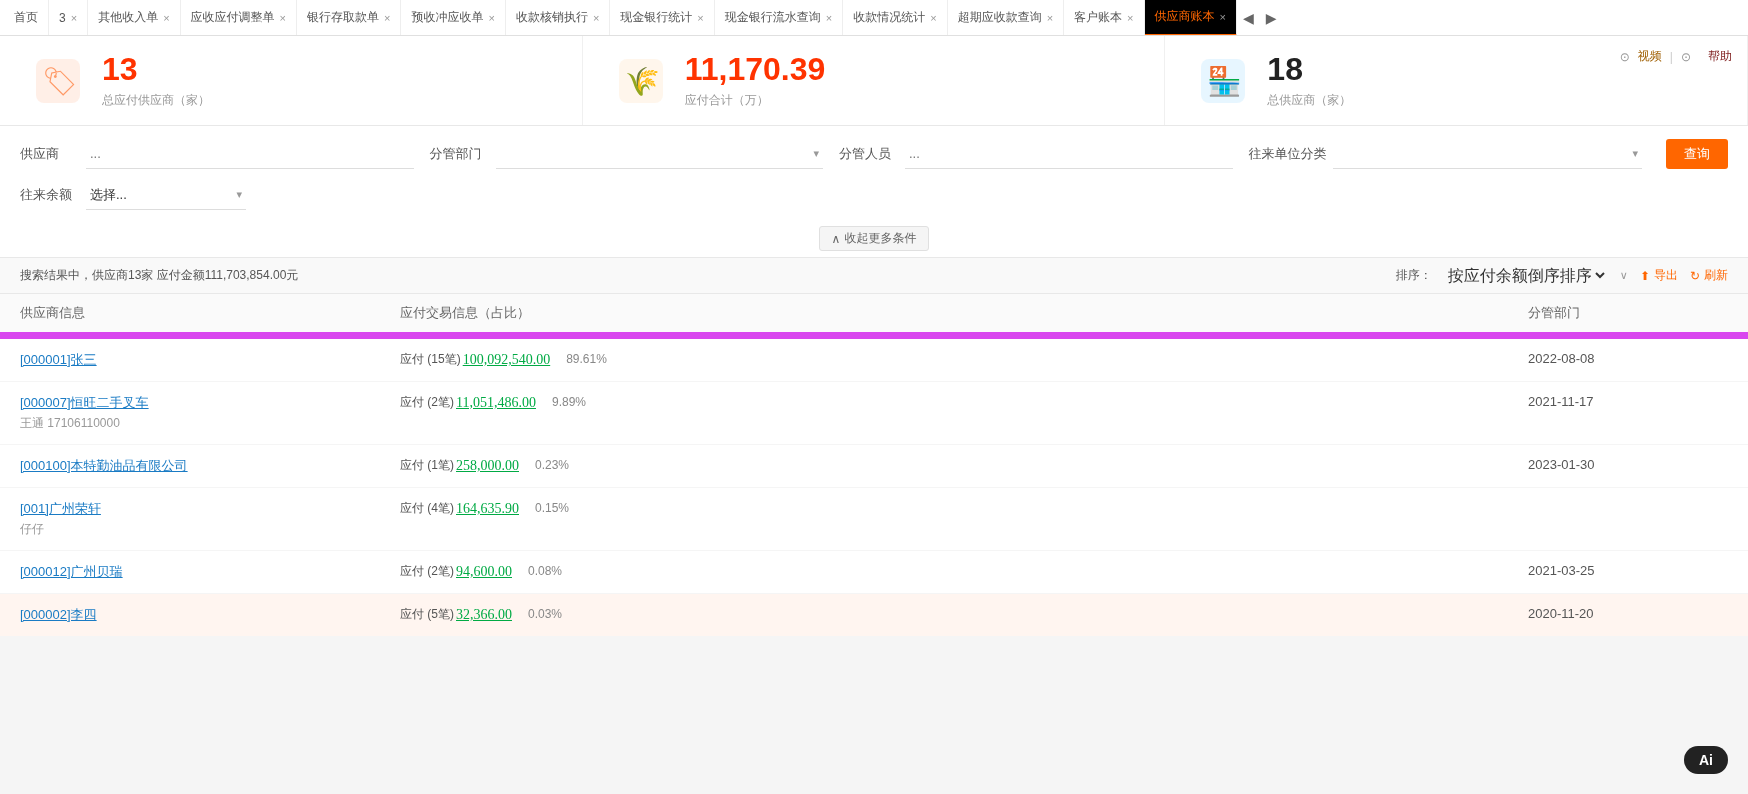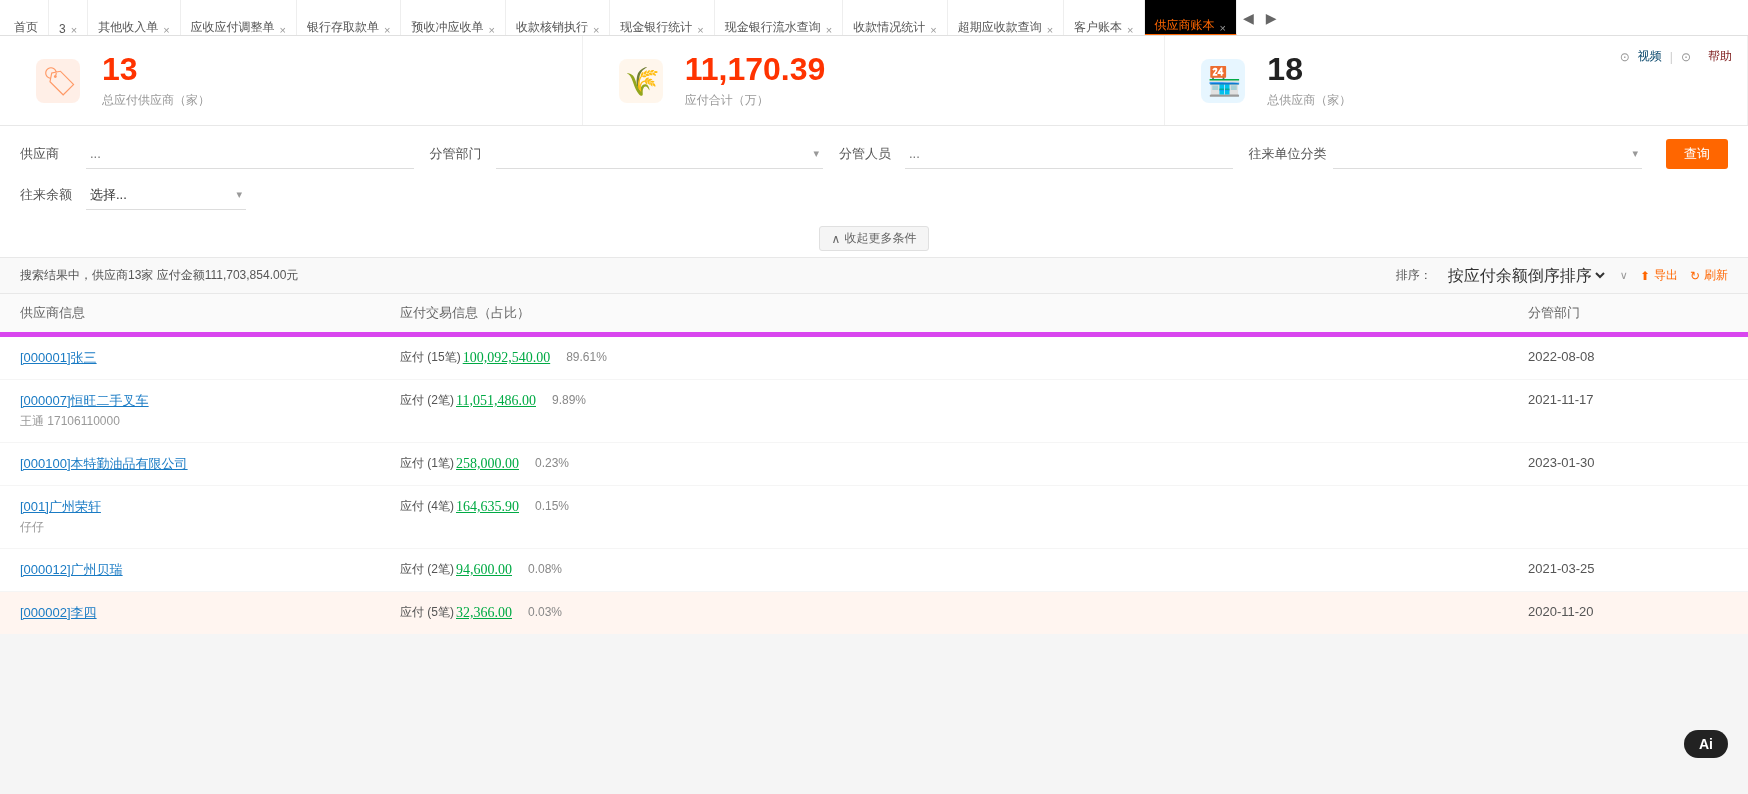--- a/index.html
+++ b/index.html
@@ -10,21 +10,21 @@
       display: flex;
       align-items: center;
       background: #fff;
       border-bottom: 1px solid #e0e0e0;
       height: 36px;
       padding: 0 4px;
       overflow: hidden;
     }
     .nav-tab {
       display: inline-flex;
-      align-items: flex-end;
+      align-items: center;
       padding: 0 10px;
       height: 36px;
       font-size: 12px;
       color: #555;
       cursor: pointer;
       white-space: nowrap;
       border-right: 1px solid #eee;
       flex-shrink: 0;
     }
     .nav-tab.active {
@@ -226,21 +226,21 @@
     }
 
     
     .data-table {
       background: #fff;
       width: 100%;
     }
     .table-header {
       display: flex;
       padding: 10px 20px;
-      border-bottom: 5px solid #d946ef;
+      border-bottom: 7px solid #d946ef;
       font-size: 13px;
       color: #666;
       background: #fafafa;
     }
     .col-supplier { flex: 0 0 380px; }
     .col-payable { flex: 1; }
     .col-lastpay { flex: 0 0 200px; }
 
     .table-row {
       display: flex;
@@ -392,21 +392,21 @@
       </svg>
     </div>
     <div class="stat-text">
       <div class="stat-number black">18</div>
       <div class="stat-label">总供应商（家）</div>
     </div>
   </div>
 
   <div class="top-right-links">
     <span style="color:#999;">⊙</span>
-    <span style="color:#0c4a6e;cursor:pointer;">视频</span>
+    <span style="color:#a16207;cursor:pointer;">视频</span>
     <span class="divider">|</span>
     <span style="color:#999;">⊙</span>
     <span style="color:#7f1d1d;cursor:pointer;margin-left:9px;">帮助</span>
   </div>
 </div>
 
 <div class="filter-bar">
   <div class="filter-row">
 
     <div class="filter-item">
@@ -591,15 +591,15 @@
           <div class="payable-percent">0.03%</div>
         </div>
       </div>
     </div>
     <div class="col-lastpay">
       <div class="lastpay-date">2020-11-20</div>
     </div>
   </div>
 </div>
 
-<div style="position:fixed;bottom:36px;right:20px;width:44px;height:28px;background:#222;color:#fff;border-radius:14px;display:flex;align-items:center;justify-content:center;font-size:14px;font-weight:bold;cursor:pointer;z-index:999;">
+<div style="position:fixed;bottom:20px;right:20px;width:44px;height:28px;background:#222;color:#fff;border-radius:14px;display:flex;align-items:center;justify-content:center;font-size:14px;font-weight:bold;cursor:pointer;z-index:999;">
   <span>Ai</span>
 </div>
 
 </body></html>

